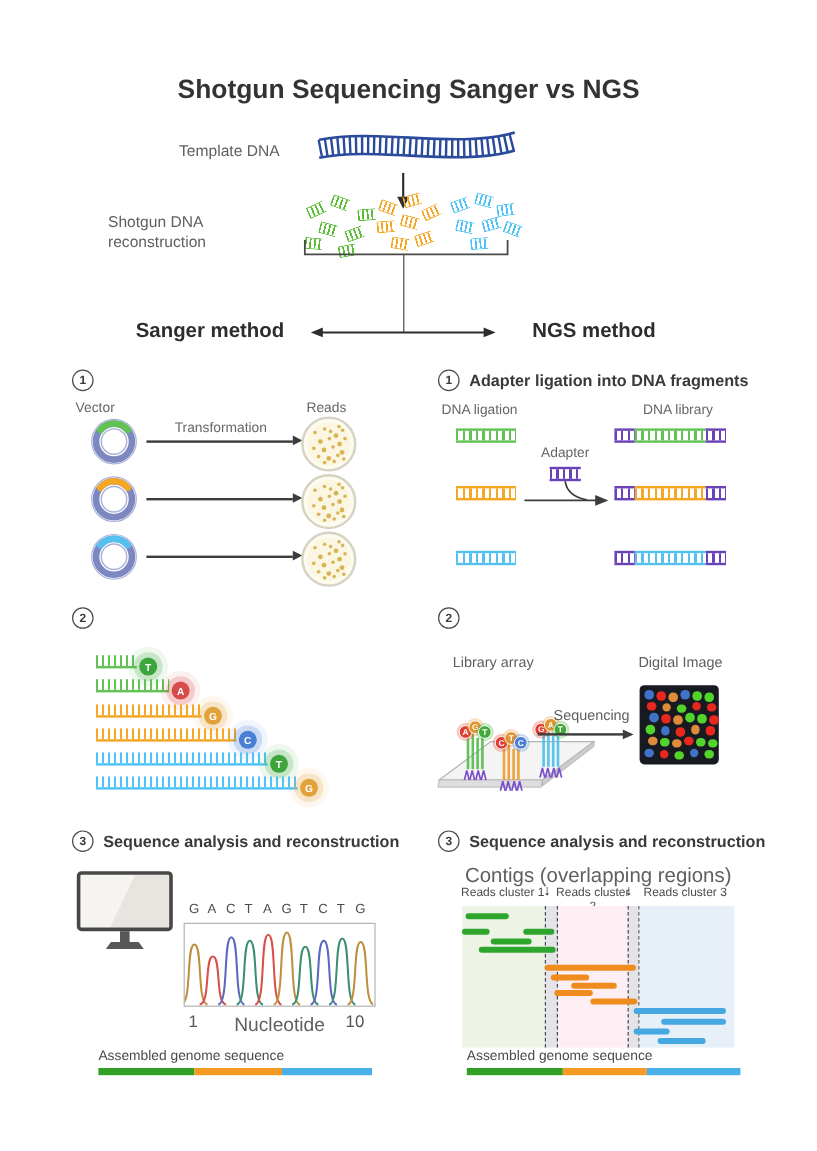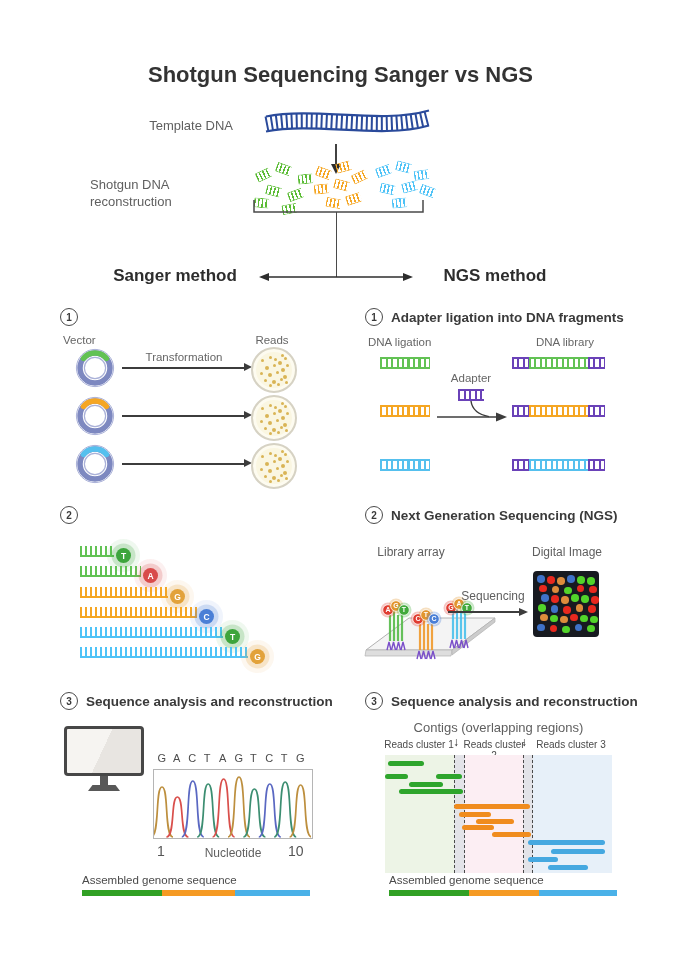--- a/index.html
+++ b/index.html
@@ -82,21 +82,20 @@
   </div>
   <div class="abs header" style="left:365px;top:308px">
     <span class="num">1</span>
     <span>Adapter ligation into DNA fragments</span>
   </div>
   <div class="abs header" style="left:60px;top:506px">
     <span class="num">2</span>
   </div>
   <div class="abs header" style="left:365px;top:506px">
     <span class="num">2</span>
-    <span>Next Generation Sequencing (NGS)</span>
   </div>
   <div class="abs header" style="left:60px;top:692px">
     <span class="num">3</span>
     <span>Sequence analysis and reconstruction</span>
   </div>
   <div class="abs header" style="left:365px;top:692px">
     <span class="num">3</span>
     <span>Sequence analysis and reconstruction</span>
   </div>
 
@@ -234,27 +233,27 @@
         <path d="M43.2,66 C52.2,66 47.2,13 54.2,13 C61.2,13 56.2,66 65.2,66" fill="none" stroke="#3c8e71" stroke-width="1.7"></path>
         <path d="M58.6,66 C67.6,66 62.599999999999994,8 69.6,8 C76.6,8 71.6,66 80.6,66" fill="none" stroke="#d94f4b" stroke-width="1.7"></path>
         <path d="M74.0,66 C83,66 78,6 85,6 C92,6 87,66 96.0,66" fill="none" stroke="#bd8f3e" stroke-width="1.7"></path>
         <path d="M89.4,66 C98.4,66 93.4,18 100.4,18 C107.4,18 102.4,66 111.4,66" fill="none" stroke="#3c8e71" stroke-width="1.7"></path>
         <path d="M104.8,66 C113.8,66 108.8,13 115.8,13 C122.8,13 117.8,66 126.8,66" fill="none" stroke="#5a68c2" stroke-width="1.7"></path>
         <path d="M120.2,66 C129.2,66 124.19999999999999,11 131.2,11 C138.2,11 133.2,66 142.2,66" fill="none" stroke="#3c8e71" stroke-width="1.7"></path>
         <path d="M135.6,66 C144.6,66 139.6,14 146.6,14 C153.6,14 148.6,66 157.6,66" fill="none" stroke="#bd8f3e" stroke-width="1.7"></path>
       </svg>
   </div>
   <div class="abs axis-num" style="left:157px;top:843px">1</div>
-  <div class="abs lbl" style="left:153px;top:846px;width:160px;text-align:center;font-size:12px">Nucleotide</div>
+  <div class="abs lbl" style="left:153px;top:846px;width:160px;text-align:center;font-size:16px">Nucleotide</div>
   <div class="abs axis-num" style="left:288px;top:843px">10</div>
 
   <div class="abs small-lbl" style="left:82px;top:874px;color:#4a4a4a">Assembled genome sequence</div>
   <div class="abs bar-host" id="assembled-left" style="left:82px;top:890px;width:228px;height:6px"><div style="display: inline-block; vertical-align: top; height: 6px; width: 35%; background: rgb(49, 160, 36);"></div><div style="display: inline-block; vertical-align: top; height: 6px; width: 32%; background: rgb(245, 154, 35);"></div><div style="display: inline-block; vertical-align: top; height: 6px; width: 33%; background: rgb(74, 177, 232);"></div></div>
 
-  <div class="abs lbl" style="left:385px;top:720px;width:227px;text-align:center;font-size:13px">Contigs (overlapping regions)</div>
+  <div class="abs lbl" style="left:385px;top:720px;width:227px;text-align:center;font-size:17px">Contigs (overlapping regions)</div>
   <div class="abs tiny-lbl" style="left:383px;top:739px;width:72px;text-align:center">Reads cluster 1</div>
   <div class="abs" style="left:453px;top:735px;font-size:12px;font-weight:bold;color:#222">↓</div>
   <div class="abs tiny-lbl" style="left:463px;top:739px;width:62px;text-align:center">Reads cluster 2</div>
   <div class="abs" style="left:521px;top:735px;font-size:12px;font-weight:bold;color:#222">↓</div>
   <div class="abs tiny-lbl" style="left:535px;top:739px;width:72px;text-align:center">Reads cluster 3</div>
   <div class="abs" id="reads-panel" style="left:385px;top:755px;width:227px;height:118px">
       <div style="position: absolute; left: 0px; top: 0px; width: 30.4%; height: 100%; background: rgb(237, 244, 230);"></div>
       <div style="position: absolute; left: 30.4%; top: 0px; width: 4.8%; height: 100%; background: rgb(227, 227, 232); border-left: 1.2px dashed rgb(74, 74, 74); border-right: 1.2px dashed rgb(74, 74, 74); box-sizing: border-box;"></div>
       <div style="position: absolute; left: 35.2%; top: 0px; width: 25.6%; height: 100%; background: rgb(252, 238, 243);"></div>
       <div style="position: absolute; left: 60.8%; top: 0px; width: 4.4%; height: 100%; background: rgb(227, 227, 232); border-left: 1.2px dashed rgb(74, 74, 74); border-right: 1.2px dashed rgb(74, 74, 74); box-sizing: border-box;"></div>

